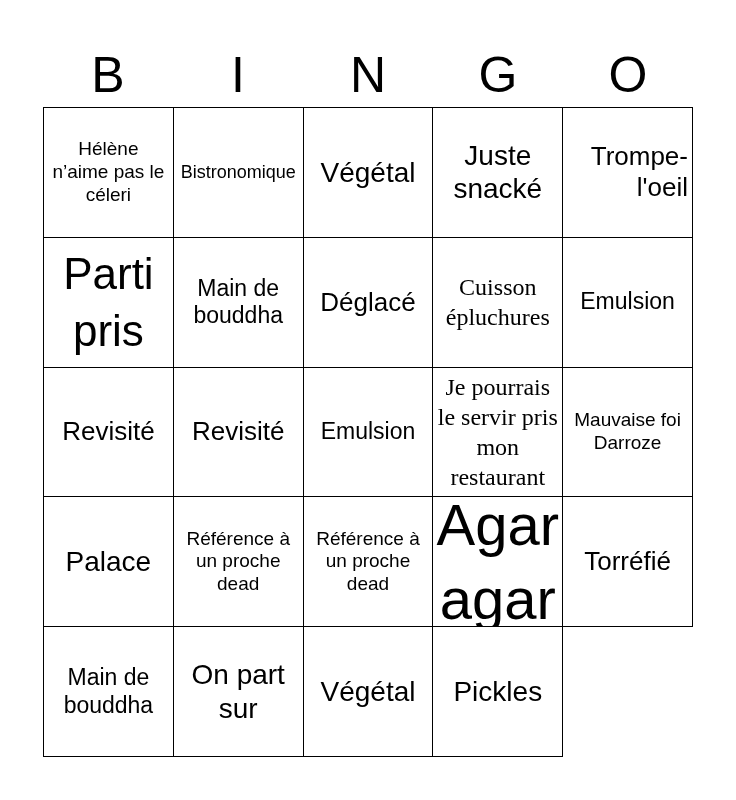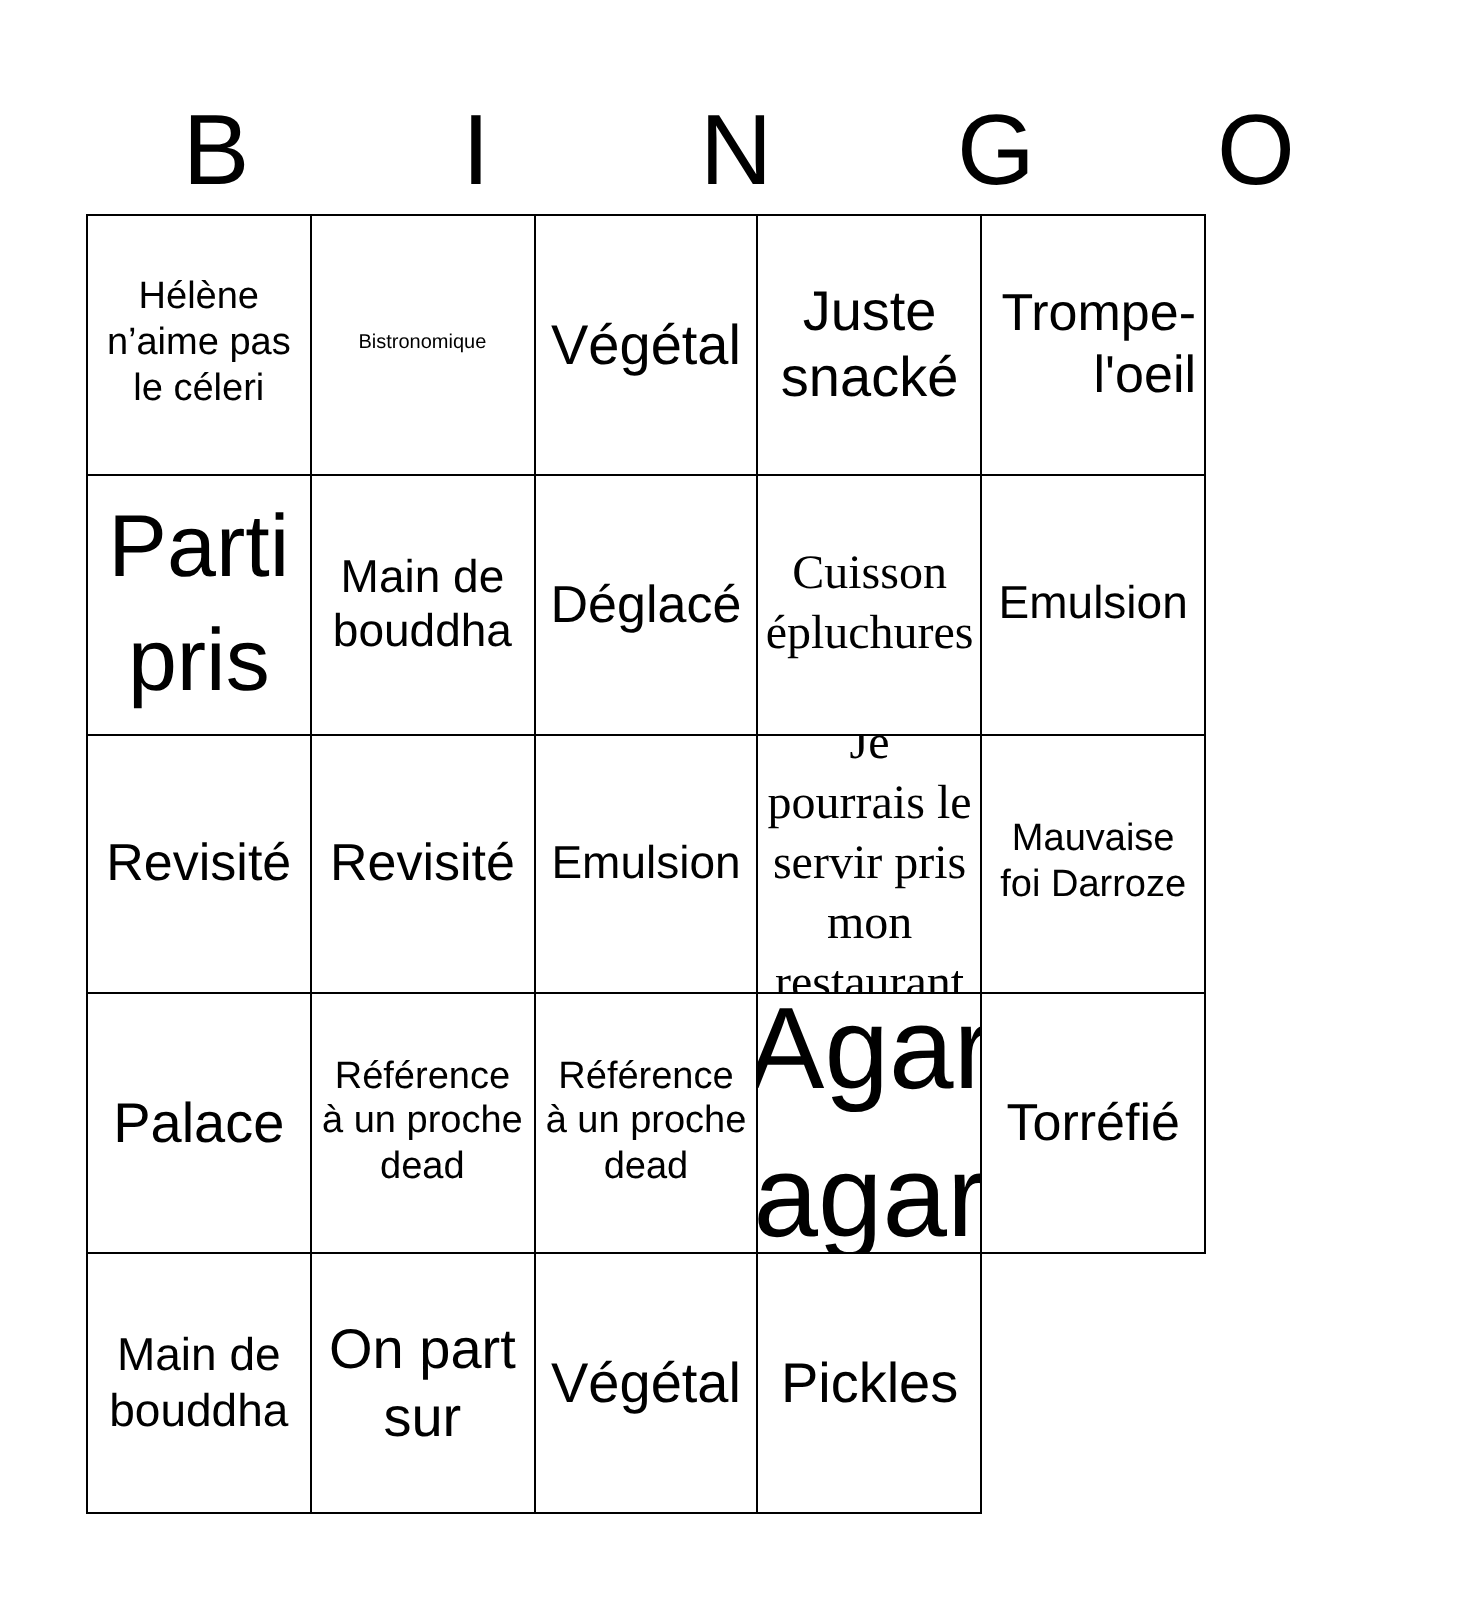--- a/index.html
+++ b/index.html
@@ -1,25 +1,25 @@
 <!DOCTYPE html>
 <html><head>
 <meta charset="utf-8">
 <style>
   html, body { margin:0; padding:0; background:#ffffff; }
   body { width:736px; height:800px; position:relative; font-family:"Liberation Sans", sans-serif; color:#000; }
   .header { position:absolute; left:43px; top:44px; width:650px; height:62px; display:flex; }
   .header span { width:130px; text-align:center; font-size:50px; line-height:62px; }
-  .grid { position:absolute; left:43px; top:107px; width:560px; height:650px;
+  .grid { position:absolute; left:43px; top:107px; width:650px; height:650px;
           display:grid; grid-template-columns:repeat(5,1fr); grid-template-rows:repeat(5,1fr);
           border-top:1px solid #000; border-left:1px solid #000; box-sizing:border-box; }
   .cell { border-right:1px solid #000; border-bottom:1px solid #000; display:flex;
           align-items:center; justify-content:center; text-align:center; padding:4px;
           box-sizing:border-box; line-height:1.2; overflow:hidden; }
-  .s14 { font-size:10px; } .s18 { font-size:24px; line-height:1.25;font-family:Liberation Serif, serif; } .s19{font-size:19px;line-height:1.2;}
+  .s14 { font-size:18px; } .s18 { font-size:24px; line-height:1.25;font-family:Liberation Serif, serif; } .s19{font-size:19px;line-height:1.2;}
   .s21 { font-size:19px; } .s23 { font-size:23px; } .s26 { font-size:26px;text-align:right; }
   .s28 { font-size:28px; line-height:1.2; } .s44 { font-size:44px; line-height:1.3; }
   .s46 { font-size:58px; line-height:1.27; }
 </style>
 </head>
 <body>
 
 <div class="header">
   <span>B</span>
   <span>I</span>

